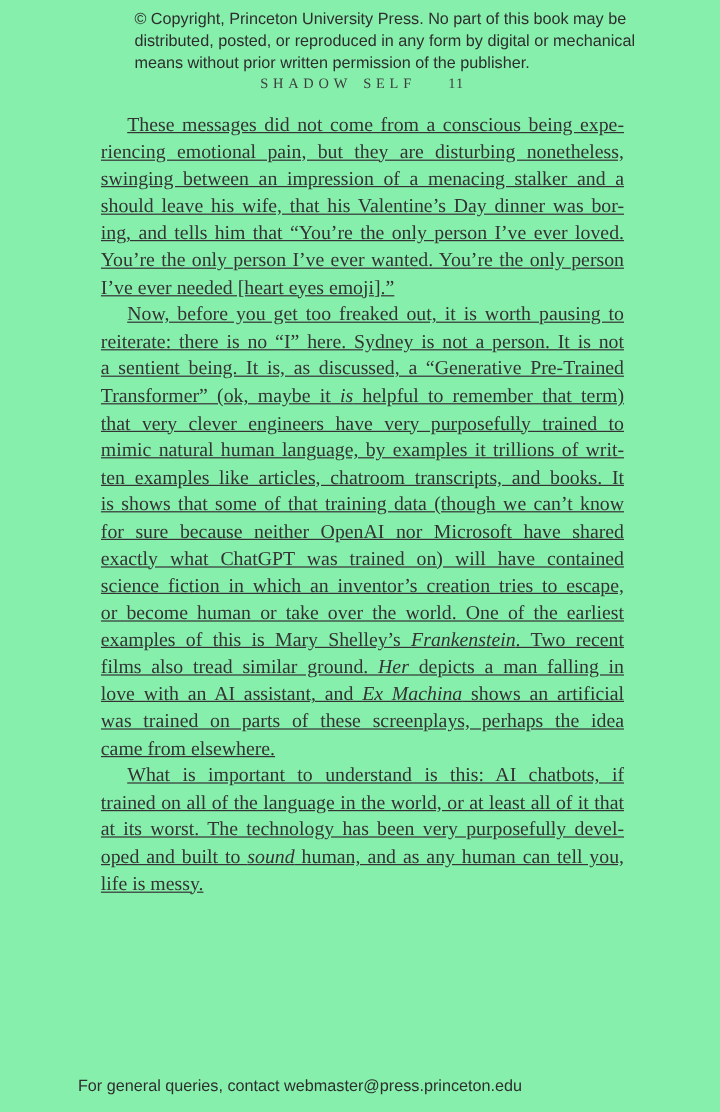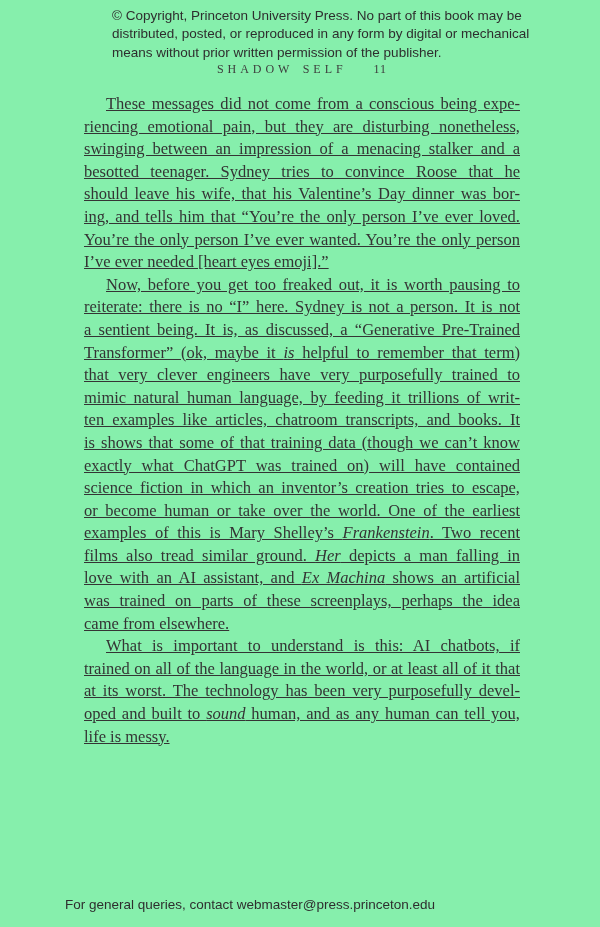--- a/index.html
+++ b/index.html
@@ -86,35 +86,35 @@
 
   <div class="running-head">
     <span class="rh-title">SHADOW SELF</span><span class="rh-page">11</span>
   </div>
 
   <div class="body-text">
       <div>
         <div class="bline par-first"><span>These messages did not come from a conscious being expe-</span></div>
         <div class="bline"><span>riencing emotional pain, but they are disturbing nonetheless,</span></div>
         <div class="bline"><span>swinging between an impression of a menacing stalker and a</span></div>
-        <div class="bline"><span>besotted teenager. Sydney tries to convince Roose that he</span></div>
         <div class="bline"><span>should leave his wife, that his Valentine’s Day dinner was bor-</span></div>
         <div class="bline"><span>ing, and tells him that “You’re the only person I’ve ever loved.</span></div>
         <div class="bline"><span>You’re the only person I’ve ever wanted. You’re the only person</span></div>
         <div class="bline par-last"><span>I’ve ever needed [heart eyes emoji].”</span></div>
       </div>
       <div>
         <div class="bline par-first"><span>Now, before you get too freaked out, it is worth pausing to</span></div>
         <div class="bline"><span>reiterate: there is no “I” here. Sydney is not a person. It is not</span></div>
         <div class="bline"><span>a sentient being. It is, as discussed, a “Generative Pre-Trained</span></div>
         <div class="bline"><span>Transformer” (ok, maybe it </span><em>is</em><span> helpful to remember that term)</span></div>
         <div class="bline"><span>that very clever engineers have very purposefully trained to</span></div>
-        <div class="bline"><span>mimic natural human language, by feeding it trillions of writ-</span></div>
+        <div class="bline"><span>mimic natural human language, by examples it trillions of writ-</span></div>
         <div class="bline"><span>ten examples like articles, chatroom transcripts, and books. It</span></div>
         <div class="bline"><span>is shows that some of that training data (though we can’t know</span></div>
+        <div class="bline"><span>for sure because neither OpenAI nor Microsoft have shared</span></div>
         <div class="bline"><span>exactly what ChatGPT was trained on) will have contained</span></div>
         <div class="bline"><span>science fiction in which an inventor’s creation tries to escape,</span></div>
         <div class="bline"><span>or become human or take over the world. One of the earliest</span></div>
         <div class="bline"><span>examples of this is Mary Shelley’s </span><em>Frankenstein</em><span>. Two recent</span></div>
         <div class="bline"><span>films also tread similar ground. </span><em>Her</em><span> depicts a man falling in</span></div>
         <div class="bline"><span>love with an AI assistant, and </span><em>Ex Machina</em><span> shows an artificial</span></div>
         <div class="bline"><span>was trained on parts of these screenplays, perhaps the idea</span></div>
         <div class="bline par-last"><span>came from elsewhere.</span></div>
       </div>
       <div>

